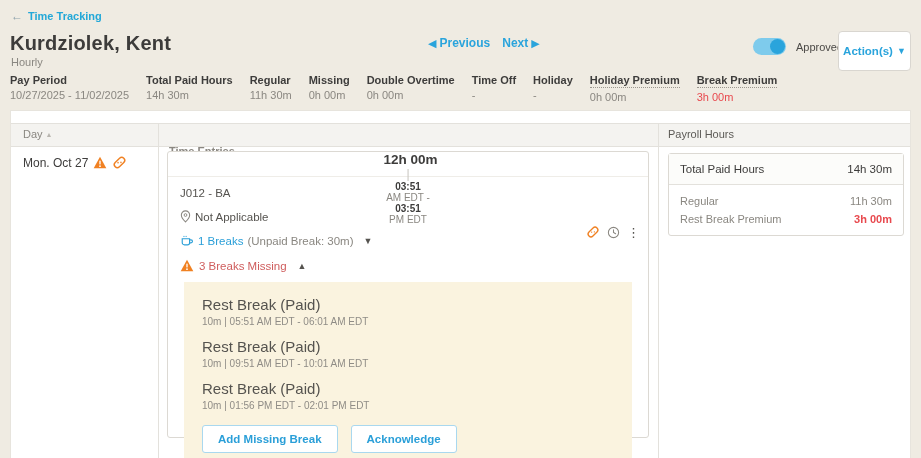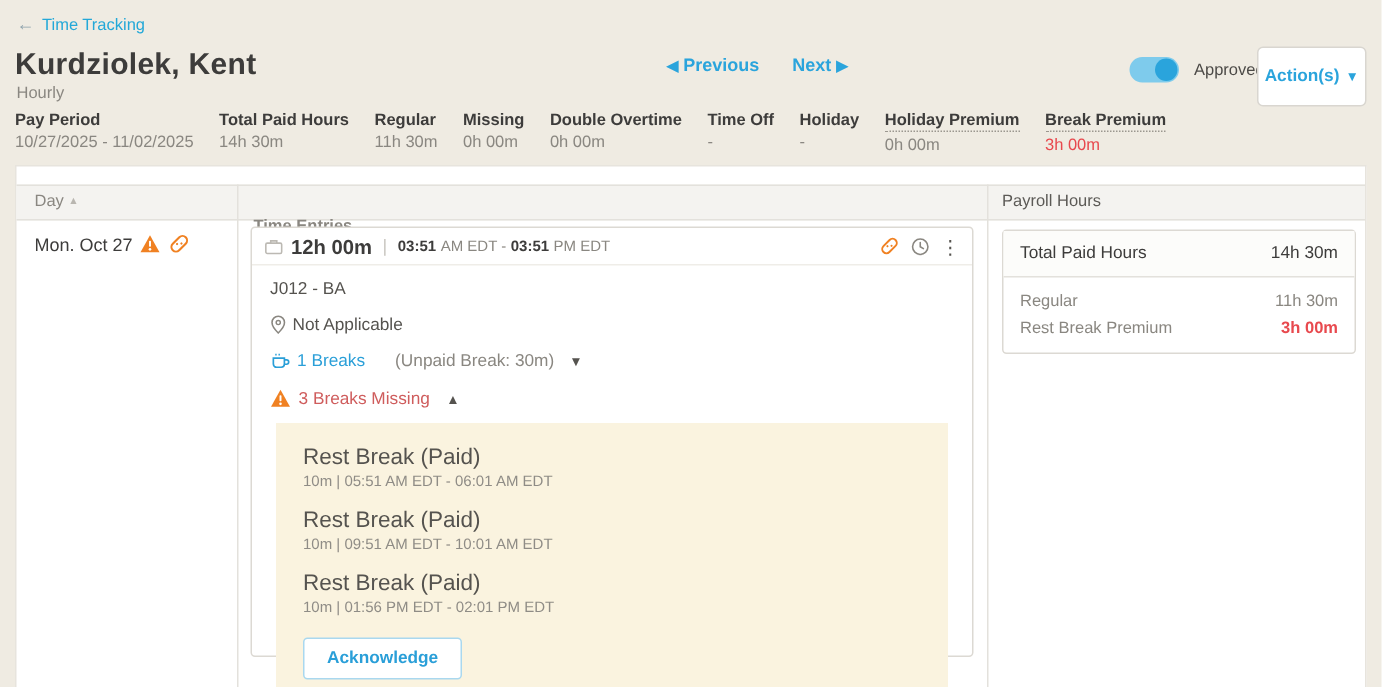--- a/index.html
+++ b/index.html
@@ -7,26 +7,26 @@
   body {
     font-family:"Liberation Sans","DejaVu Sans",sans-serif;
     background:#efebe2;
     color:#3d3c3b;
     position:relative;
     overflow:hidden;
   }
   .app { position:absolute; inset:0; }
 
   
-  .back-link { position:absolute; left:11px; top:9px; font-size:11px; color:#23a8d8; cursor:pointer; }
+  .back-link { position:absolute; left:11px; top:9px; font-size:11px; color:#23a8d8; cursor:pointer;font-weight:bold; }
   .back-arrow { color:#8fa3ad; margin-right:5px; font-size:12px; }
   .emp-name { position:absolute; left:10px; top:32px; font-size:20px; font-weight:bold; color:#3d3c3b; letter-spacing:.2px; }
   .emp-type { position:absolute; left:11px; top:56px; font-size:11px; color:#8a8781; }
 
-  .pager { position:absolute; left:444px; top:36px; font-size:12px; color:#2aa4dc; font-weight:bold; display:flex; gap:22px; align-items:center; }
+  .pager { position:absolute; left:428px; top:36px; font-size:12px; color:#2aa4dc; font-weight:bold; display:flex; gap:12px; align-items:center; }
   .pager .arrow { font-size:11px; }
   .pager span { cursor:pointer; }
 
   .approve-wrap { position:absolute; left:753px; top:38px; display:flex; align-items:center; gap:10px; }
   .toggle { width:33px; height:17px; border-radius:9px; background:#7ecbec; position:relative; cursor:pointer; }
   .toggle .knob { position:absolute; right:1px; top:1px; width:15px; height:15px; border-radius:50%; background:#2aa4dc; }
   .approve-label { font-size:11px; color:#4c4a47; }
 
   .actions-btn { position:absolute; left:838px; top:31px; width:73px; height:40px; background:#fff;
     border:1px solid #d9d6d0; border-radius:4px; color:#2aa4dc; font-size:11.5px; font-weight:bold;
@@ -54,35 +54,35 @@
   .head-entries { position:absolute; left:158px; top:34px; font-size:11px; color:#8a8781;font-weight:bold; }
   .head-payroll { position:absolute; left:657px; top:17px; font-size:11px; color:#5c5a56; }
 
   
   .day-cell { position:absolute; left:12px; top:44px; font-size:12px; color:#3d3c3b; display:flex; align-items:center; gap:5px; }
   .icon-svg { display:inline-block; vertical-align:middle; }
 
   
   .entry-card { position:absolute; left:156px; top:40px; width:482px; height:287px; background:#fff;
     border:1px solid #dcd9d3; border-radius:3px; }
-  .card-head { display:flex; align-items:center; height:25px; padding:0 8px; border-bottom:1px solid #efede8; }
+  .card-head { display:flex; align-items:center; height:25px; padding:0 8px; border-bottom:1px solid #efede8;flex-direction:column; }
   .duration { font-size:13.5px; font-weight:bold; color:#3d3c3b; margin-left:5px; }
   .head-pipe { color:#c9c6c0; margin:0 7px; font-size:12px; }
   .time-strong { font-size:10px; font-weight:bold; color:#3d3c3b; }
   .time-light { font-size:10px; color:#8a8781; margin:0 3px; }
   .head-right { margin-left:auto; display:flex; align-items:center; gap:7px; }
   .kebab { font-size:13px; color:#55534f; cursor:pointer; line-height:1; }
 
   .card-body { padding:10px 12px 0 12px; }
   .job-line { font-size:11.5px; color:#55534f; }
   .org-line { font-size:11px; color:#8a8781; margin-top:3px; }
   .loc-line { font-size:11.5px; color:#55534f; margin-top:11px; display:flex; align-items:center; gap:4px; }
   .breaks-line { font-size:11.5px; margin-top:11px; display:flex; align-items:center; gap:4px; cursor:pointer; }
   .breaks-count { color:#2a9fd8; }
-  .breaks-detail { color:#8a8781;margin-left:16px; }
+  .breaks-detail { color:#8a8781; }
   .caret-sm { font-size:9px; color:#55534f; margin-left:6px; }
   .missing-line { font-size:11.5px; color:#cf5d5d; margin-top:12px; display:flex; align-items:center; gap:5px; cursor:pointer; }
 
   .missing-panel { margin:10px 4px 0 4px; background:#faf3df; padding:14px 18px 16px 18px; }
   .break-item { margin-bottom:11px; }
   .break-name { font-size:15px; color:#55534f; }
   .break-detail { font-size:10px; color:#8f8c86; margin-top:3px; }
   .break-btns { display:flex; gap:13px; margin-top:14px; }
   .break-btn { background:#fff; border:1px solid #a9d8ef; border-radius:3px; color:#2a9fd8;
     font-size:11.5px; font-weight:bold; padding:7px 15px; cursor:pointer; font-family:inherit; }
@@ -255,20 +255,21 @@
           </div>
           <div class="break-item">
             <div class="break-name">Rest Break (Paid)</div>
             <div class="break-detail">10m | 09:51 AM EDT - 10:01 AM EDT</div>
           </div>
           <div class="break-item">
             <div class="break-name">Rest Break (Paid)</div>
             <div class="break-detail">10m | 01:56 PM EDT - 02:01 PM EDT</div>
           </div>
           <div class="break-btns">
+            <button class="break-btn">Add Missing Break</button>
             <button class="break-btn">Acknowledge</button>
           </div>
         </div>
       </div>
 
     </div>
 
     <div class="payroll-card">
       <div class="payroll-top">
         <span>Total Paid Hours</span>

